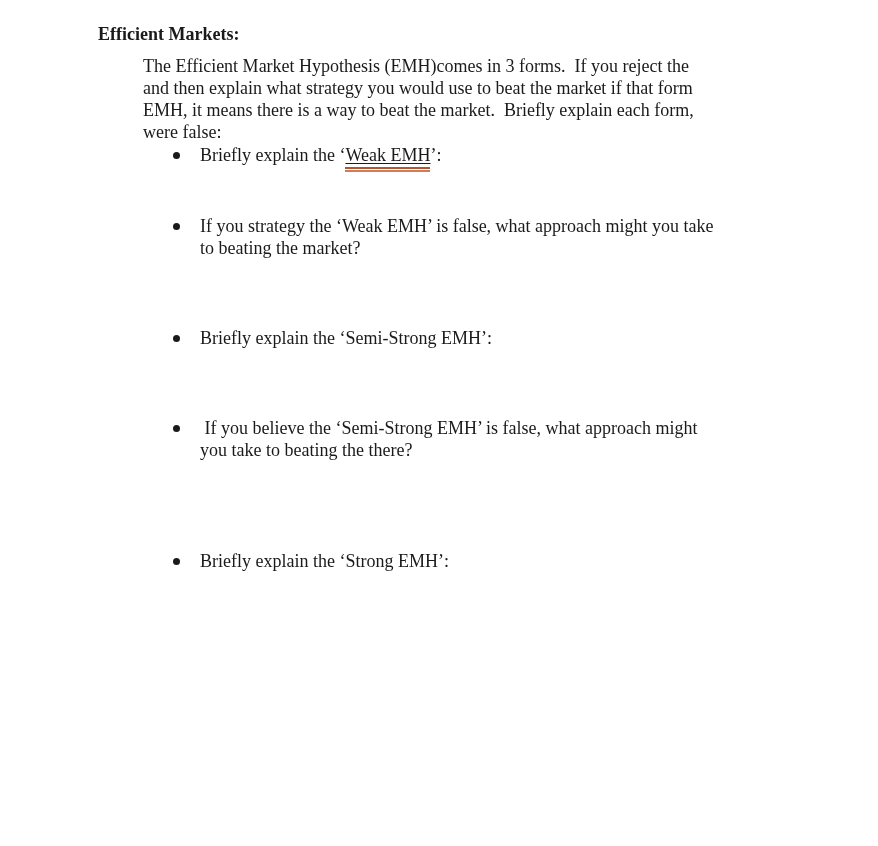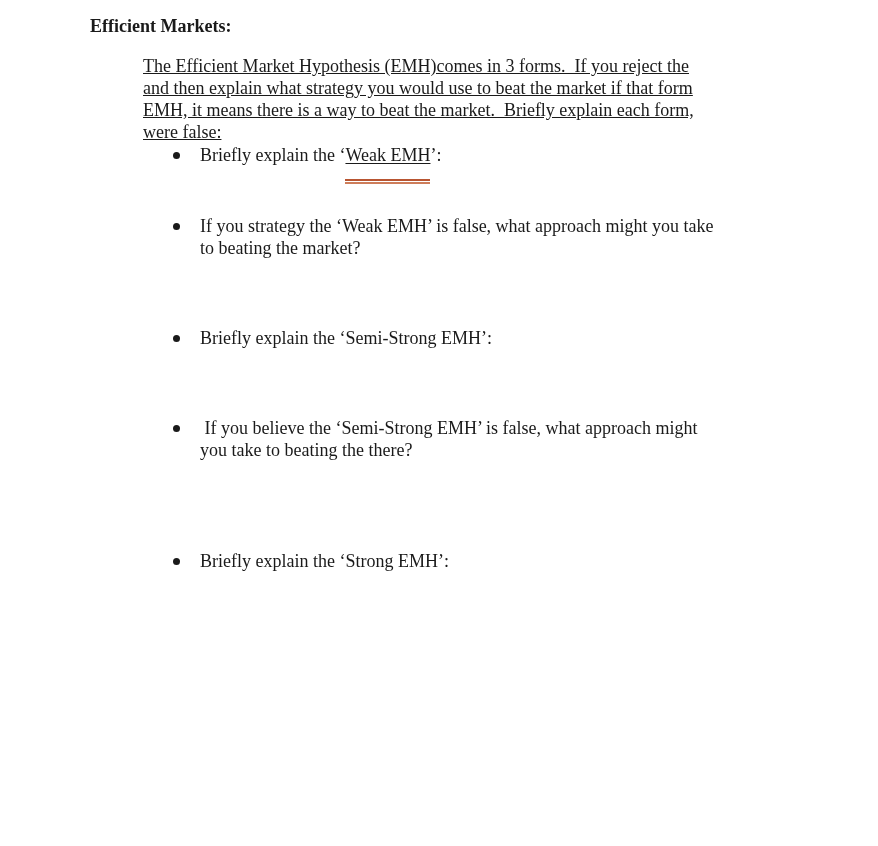--- a/index.html
+++ b/index.html
@@ -11,26 +11,26 @@
   }
   html,body{margin:0;padding:0;}
   body{
     width:878px;height:846px;
     background:var(--bg);
     font-family:"Liberation Serif","DejaVu Serif",serif;
     color:var(--text);
   }
   .page{position:relative;width:878px;height:846px;overflow:hidden;background:var(--bg);}
   .title{
-    position:absolute;left:86px;top:10px;margin:4px;
+    position:absolute;left:86px;top:10px;margin:12px;
     font-size:18px;font-weight:700;line-height:24px;white-space:pre;
   }
   .intro{
     position:absolute;left:143px;top:55px;
-    font-size:18px;line-height:22px;text-decoration:underline;
+    font-size:18px;line-height:22px;
   }
   .line{white-space:pre;}
   .bullet{
     position:absolute;left:200px;
     font-size:18px;line-height:22px;
   }
   .dot{
     position:absolute;left:-27px;top:7.5px;
     width:7px;height:7px;border-radius:50%;
     background:var(--text);
@@ -39,21 +39,21 @@
   .b2{top:215px}
   .b3{top:327px}
   .b4{top:417px}
   .b5{top:550px}
   .b6{top:664px}
   .uline{
     text-decoration:underline;
     text-decoration-thickness:1px;
     text-underline-offset:2px;
     border-bottom:2px solid var(--ul1);
-    padding-bottom:14px;
+    padding-bottom:2px;
     box-shadow:0 1px 0 0 var(--bg), 0 3px 0 0 var(--ul2);
   }
 </style>
 </head>
 <body>
 
 <div class="page">
 
   <h1 class="title">Efficient Markets:</h1>
 

